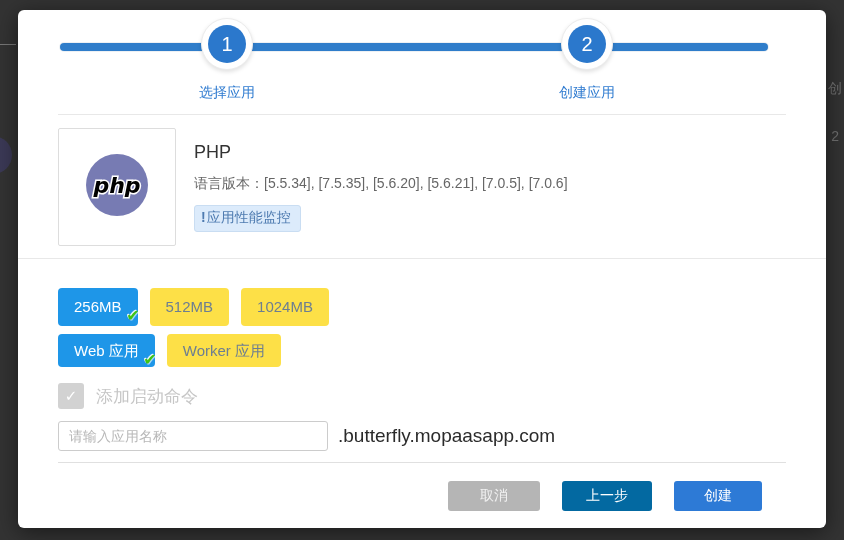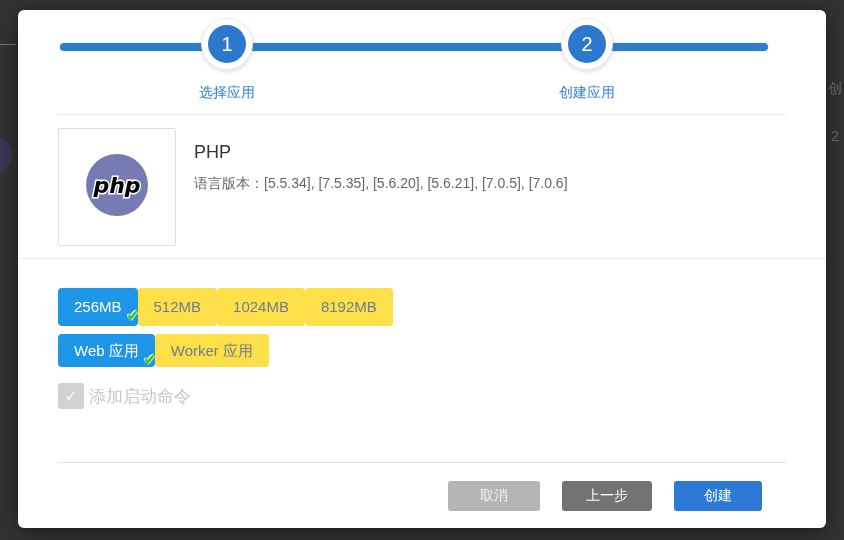--- a/index.html
+++ b/index.html
@@ -51,62 +51,62 @@
   .app-versions{margin-top:12px;font-size:14px;color:#666666;}
   .app-tag{
     display:inline-block;margin-top:12px;padding:3px 9px 4px 6px;
     background:#dcebfb;border:1px solid #c9ddf2;border-radius:3px;
     color:#4e7bb0;font-size:14px;
   }
   .app-tag .tag-ico{font-weight:bold;margin-right:1px;}
 
   
   .controls{padding:29px 40px 0 40px;}
-  .opt-row{display:flex;}
+  .opt-row{display:flex;gap:12px;}
   .opt{
     position:relative;border:none;border-radius:4px;cursor:pointer;
     background:#fde047;color:#6d7e91;font-size:15px;
     padding:0 16px;height:38px;line-height:38px;
     font-family:inherit;
   }
   .opt.selected{background:#1e96e8;color:#ffffff;}
   .opt .check{
     position:absolute;right:-2px;bottom:-9px;color:#3fc412;font-size:16px;
     text-shadow:-1px -1px 0 rgba(255,255,255,.9),1px 1px 0 rgba(255,255,255,.6);
   }
   .type-row{margin-top:8px;}
   .type-row .opt{height:33px;line-height:33px;}
 
   .startup-row{margin-top:16px;display:flex;align-items:center;}
   .startup-check{
     width:26px;height:26px;border-radius:3px;background:#d2d2d2;
     color:#ffffff;font-size:15px;line-height:26px;text-align:center;
   }
-  .startup-label{margin-left:5px;color:#c6c6c6;font-size:17px;}
+  .startup-label{margin-left:12px;color:#c6c6c6;font-size:17px;}
 
   .name-row{margin-top:12px;display:flex;align-items:center;}
   .name-input{
     width:248px;height:28px;border:1px solid #cccccc;border-radius:3px;
     padding:0 10px;font-size:14px;color:#333;outline:none;font-family:inherit;
   }
   .name-input::placeholder{color:#b8b8b8;}
   .domain-suffix{margin-left:10px;font-size:19px;color:#2b2b2b;}
 
   
   .footer{
     position:absolute;left:0;right:0;bottom:0;height:66px;
   }
   .footer .divider{position:absolute;left:40px;right:40px;top:0;border-top:1px solid #e0e0e0;}
   .footer-btns{position:absolute;right:64px;top:19px;display:flex;gap:22px;}
   .btn{
     height:30px;border:none;border-radius:3px;color:#fff;font-size:14px;
     cursor:pointer;font-family:inherit;padding:0;
   }
   .btn-cancel{width:92px;background:#b5b5b5;color:#f2f2f2;}
-  .btn-prev{width:90px;background:#737373;}
+  .btn-prev{width:90px;background:#0369a1;}
   .btn-create{width:88px;background:#2d7ad6;}
 </style>
 </head>
 <body>
 
 <div class="bg-hint bg-hint-underline"></div>
 <div class="bg-hint bg-hint-circle"></div>
 <div class="bg-hint bg-hint-char">创</div>
 <div class="bg-hint bg-hint-num">2</div>
 
@@ -134,56 +134,58 @@
       <span>
         <svg width="64" height="64" viewBox="0 0 64 64">
           <circle cx="32" cy="32" r="31" fill="#777bb3"></circle>
           <text x="32" y="40" text-anchor="middle" font-family="'DejaVu Sans',sans-serif" font-style="italic" font-weight="bold" font-size="22" stroke="#ffffff" stroke-width="3" paint-order="stroke" fill="#000000">php</text>
         </svg>
       </span>
     </div>
     <div class="app-info">
       <div class="app-title">PHP</div>
       <div class="app-versions">语言版本：[5.5.34], [7.5.35], [5.6.20], [5.6.21], [7.0.5], [7.0.6]</div>
+      <div class="app-tag"><span class="tag-ico">!</span><span>应用性能监控</span></div>
     </div>
   </div>
 
   <div class="controls">
 
     <div class="opt-row">
       <button class="opt selected">
         <span>256MB</span>
         <span class="check">✔</span>
       </button>
       <button class="opt">
         <span>512MB</span>
       </button>
       <button class="opt">
         <span>1024MB</span>
-      </button>
-      <button class="opt">
-        <span>8192MB</span>
       </button>
     </div>
 
     <div class="opt-row type-row">
       <button class="opt selected">
         <span>Web 应用</span>
         <span class="check">✔</span>
       </button>
       <button class="opt">
         <span>Worker 应用</span>
       </button>
     </div>
 
     <div class="startup-row">
       <div class="startup-check">✓</div>
       <div class="startup-label">添加启动命令</div>
     </div>
 
+    <div class="name-row">
+      <input class="name-input" type="text" placeholder="请输入应用名称" style="">
+      <span class="domain-suffix">.butterfly.mopaasapp.com</span>
+    </div>
 
   </div>
 
   <div class="footer">
     <div class="divider"></div>
     <div class="footer-btns">
       <button class="btn btn-cancel">取消</button>
       <button class="btn btn-prev">上一步</button>
       <button class="btn btn-create">创建</button>
     </div>

